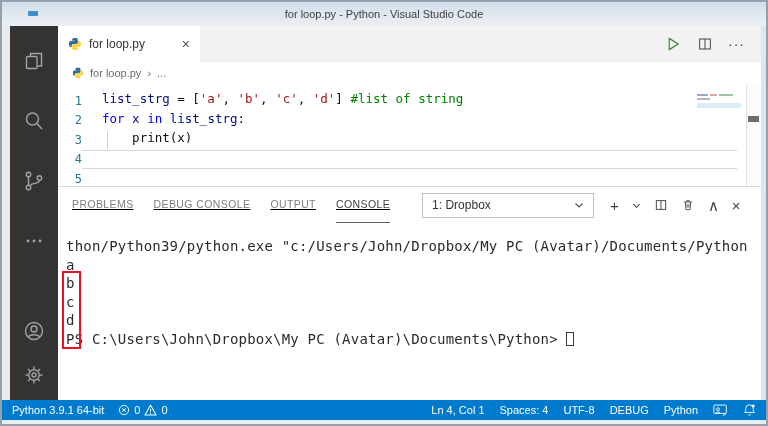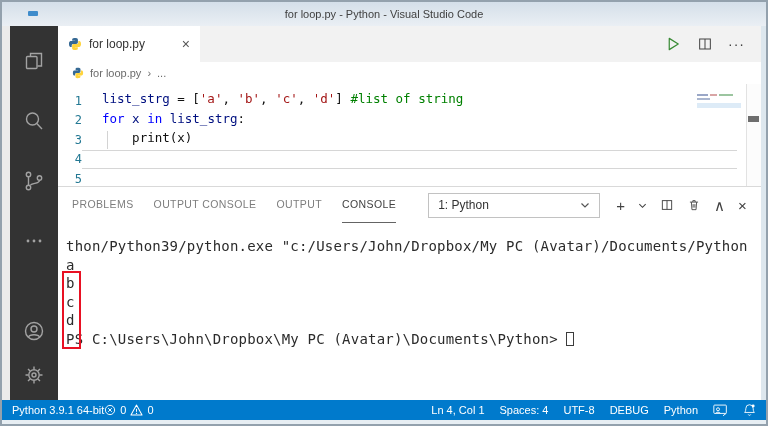--- a/index.html
+++ b/index.html
@@ -68,21 +68,21 @@
   .panel-icons svg { display:block; }
 
   
   .terminal { flex:1; position:relative; padding:14px 0 0 8px; font-family:"DejaVu Sans Mono", monospace; font-size:14px; letter-spacing:0.2px; line-height:18.5px; color:#2b2b2b; overflow:hidden; }
   .term-line { white-space:pre; height:18.5px; }
   .term-cursor { display:inline-block; width:8px; height:14px; border:1px solid #3c3c3c; vertical-align:-2px; }
   .annotation-box { position:absolute; left:4px; top:49px; width:19px; height:78px; border:2px solid #e81123; }
 
   
   .statusbar { height:20px; background:#007acc; color:#fff; display:flex; align-items:center; font-size:11px; padding:0 10px; }
-  .sb-item { display:flex; align-items:center; gap:4px; margin-right:0; white-space:nowrap; }
+  .sb-item { display:flex; align-items:center; gap:4px; margin-right:14px; white-space:nowrap; }
   .sb-right { margin-left:auto; display:flex; align-items:center; }
   .sb-right .sb-item { margin-right:0; margin-left:15px; }
   .statusbar svg { display:block; }
   .bottom-strip { height:4px; background:#e7eef3; }
 </style>
 </head>
 <body>
 
 <div class="window">
 
@@ -208,28 +208,28 @@
           <span class="mm-row" style="left:0;top:5px;width:13px;background:#aab6cf"></span>
           <span class="mm-band"></span>
         </div>
         <div class="scrollbar">
           <span class="scroll-handle"></span>
         </div>
       </div>
 
       <div class="panel">
         <div class="panel-header">
-          <span style="display:flex;height:100%;align-items:flex-start;">
+          <span style="display:flex;height:100%;align-items:flex-start;text-decoration:underline;">
               <span class="panel-tab">PROBLEMS</span>
-              <span class="panel-tab">OUTPUT CONSOLE</span>
+              <span class="panel-tab">DEBUG CONSOLE</span>
               <span class="panel-tab">OUTPUT</span>
               <span class="panel-tab active">CONSOLE</span>
             </span>
           <div class="terminal-select">
-            <span>1: Python</span>
+            <span>1: Dropbox</span>
             <svg width="10" height="10" viewBox="0 0 10 10">
                 <path d="M1.5 3.5L5 7l3.5-3.5" fill="none" stroke="#555" stroke-width="1.2"></path>
               </svg>
           </div>
           <div class="panel-icons">
             <span class="glyph">+</span>
             <svg width="9" height="9" viewBox="0 0 10 10">
                 <path d="M1.5 3.5L5 7l3.5-3.5" fill="none" stroke="#424242" stroke-width="1.2"></path>
               </svg>
             <span>

